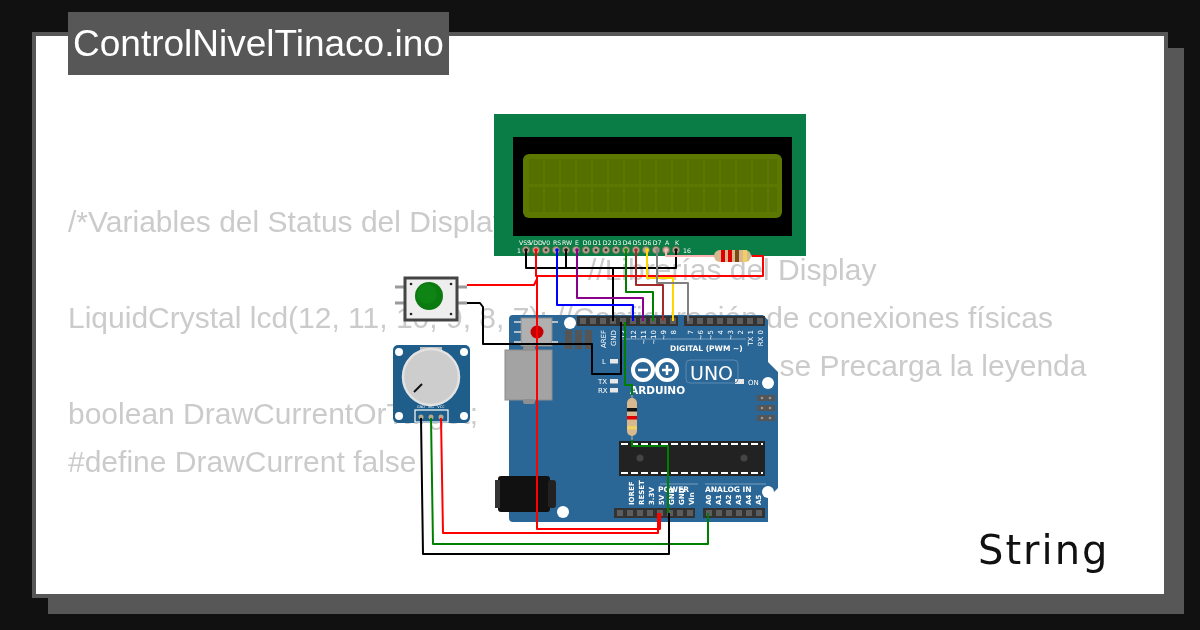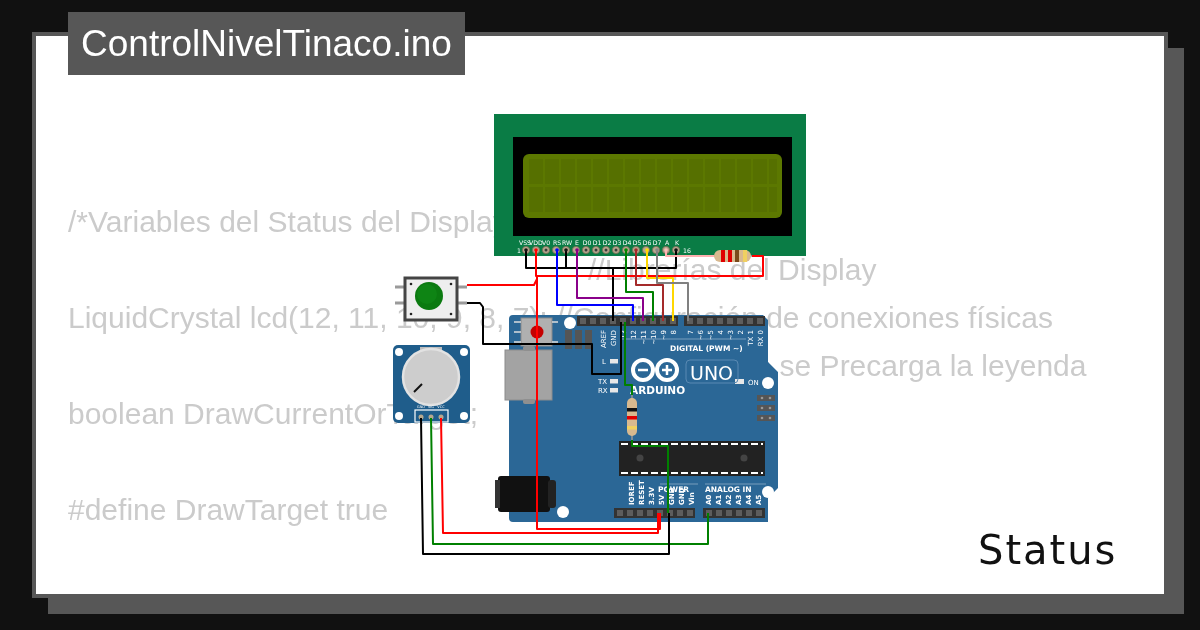--- a/index.html
+++ b/index.html
@@ -13,21 +13,21 @@
       position: absolute; left: 32px; top: 32px; width: 1128px; height: 558px;
       border: 4px solid #575757; background: #ffffff; overflow: hidden;
     }
     .code { position: absolute; left: 32px; top: 0; width: 1064px; height: 600px; overflow: hidden; }
     .code-line { position: absolute; left: 0; height: 48px; line-height: 48px; width: 1064px; }
     .code-seg {
       position: absolute; top: 0; white-space: pre;
       font-family: "Liberation Sans", sans-serif; font-size: 30px; color: #cbcbcb;
     }
     .title-label {
-      position: absolute; left: 68px; top: 12px; height: 63px; padding: 0 13px;
+      position: absolute; left: 68px; top: 12px; height: 63px; padding: 0 5px;
       background: #575757; color: #ffffff;
       font-family: "Liberation Sans", sans-serif; font-size: 37px; line-height: 63px;
       white-space: nowrap;
     }
     .circuit { position: absolute; left: 0; top: 0; }
     .logo {
       position: absolute; left: 978px; top: 526px; width: 172px; height: 48px;
     }
     .logo-text {
       position: absolute; left: 0; top: 0; font-family: "DejaVu Sans", sans-serif;
@@ -50,22 +50,22 @@
     </div>
     <div class="code-line" style="top:258px">
       <span class="code-seg" style="left:0px">LiquidCrystal lcd(12, 11, 10, 9, 8, 7); //Configuración de conexiones físicas</span>
     </div>
     <div class="code-line" style="top:306px">
       <span class="code-seg" style="left:487px">//Variable donde se Precarga la leyenda</span>
     </div>
     <div class="code-line" style="top:354px">
       <span class="code-seg" style="left:0px">boolean DrawCurrentOrTarget;</span>
     </div>
-    <div class="code-line" style="top:450px">
-      <span class="code-seg" style="left:0px">#define DrawTarget true</span>
+    <div class="code-line" style="top:402px">
+      <span class="code-seg" style="left:0px">#define DrawCurrent false</span>
     </div>
     <div class="code-line" style="top:498px">
       <span class="code-seg" style="left:0px"></span>
     </div>
     <div class="code-line" style="top:546px">
       <span class="code-seg" style="left:0px">//Variables del Sensor</span>
     </div>
   </div>
 </div>
 
@@ -383,14 +383,14 @@
       <circle cx="626" cy="250" r="1.8" fill="#080"></circle>
     <circle cx="636" cy="250" r="1.8" fill="#a52a2a"></circle>
       <circle cx="647" cy="250" r="1.8" fill="#fd0"></circle>
       <circle cx="657" cy="250" r="1.8" fill="#888"></circle>
     <circle cx="666" cy="250" r="1.8" fill="#fbb"></circle>
       <circle cx="676" cy="250" r="1.8"></circle>
   </g>
 </svg>
 
 <div class="logo">
-  <span class="logo-text">Status</span>
+  <span class="logo-text">String</span>
 </div>
 
 </body></html>

